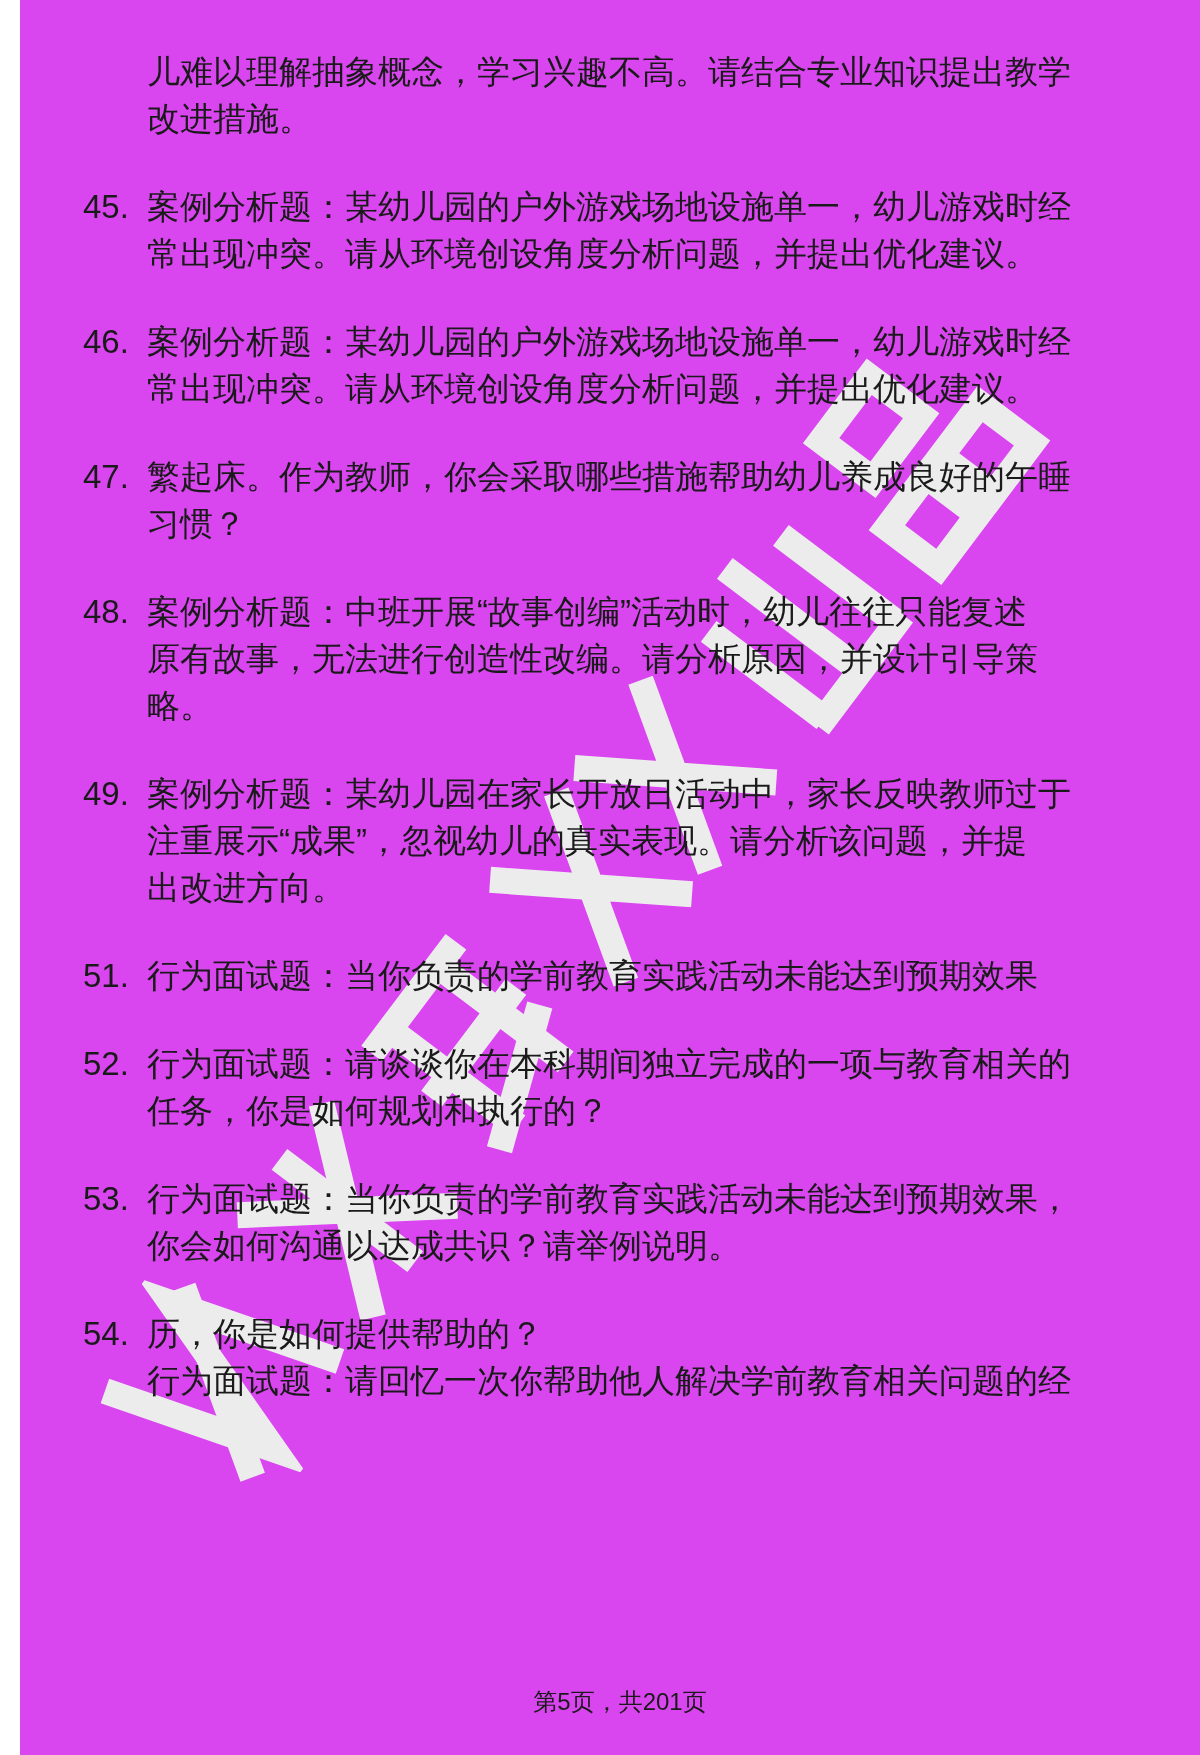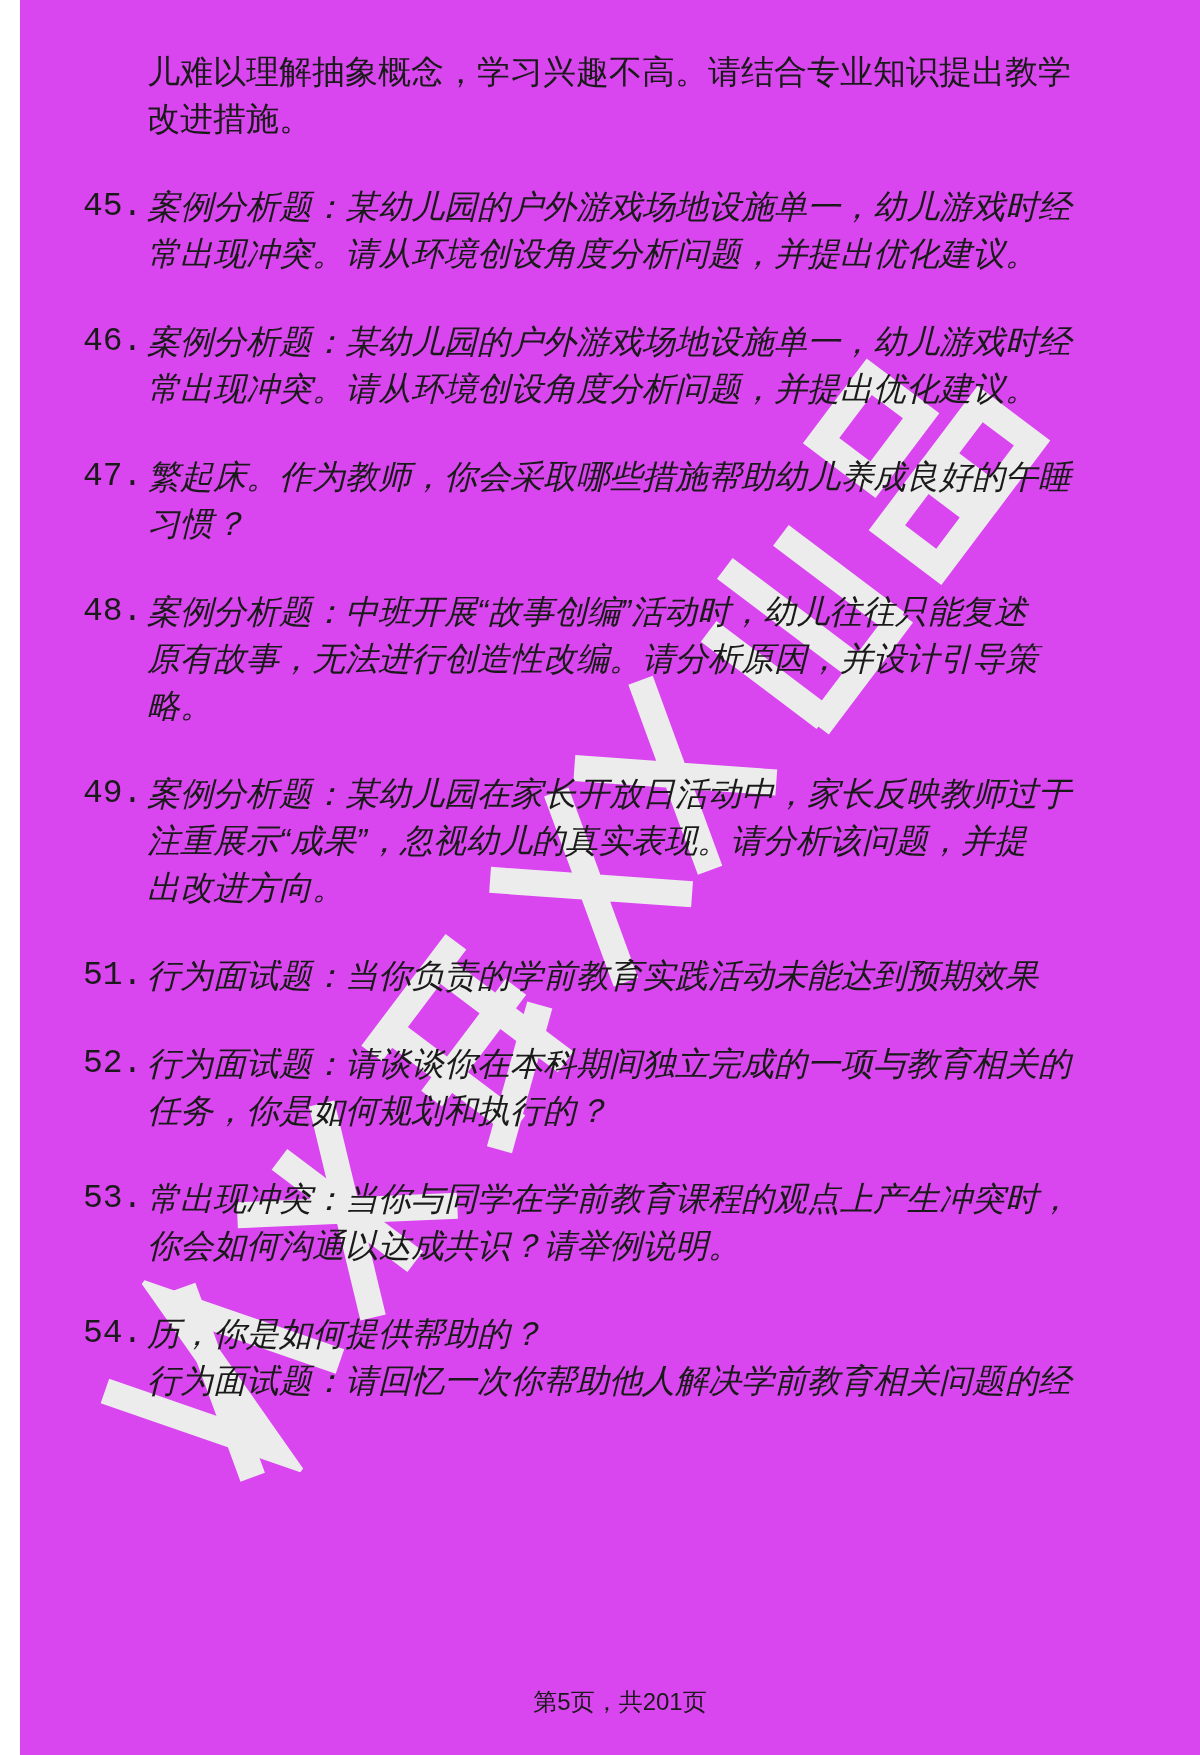--- a/index.html
+++ b/index.html
@@ -35,22 +35,22 @@
     position: absolute;
     left: 63px; top: 48px;
     width: 1090px;
     z-index: 1;
     font-size: 33px;
     line-height: 47px;
   }
   .para { margin: 0 0 41px 0; }
   .continuation { padding-left: 64px; }
   .q-item { display: flex; align-items: flex-start; }
-  .q-num { width: 64px; flex: 0 0 64px; font-family: Liberation Mono, monospace; }
-  .q-lines { flex: 1 1 auto; min-width: 0; font-style: italic; }
+  .q-num { width: 64px; flex: 0 0 64px; }
+  .q-lines { flex: 1 1 auto; min-width: 0; }
   .line { white-space: nowrap; }
   .footer {
     position: absolute;
     left: 0; top: 1682px;
     width: 1200px;
     text-align: center;
     font-size: 24px;
     line-height: 40px;
     z-index: 1;
   }
@@ -135,21 +135,21 @@
         <div class="para q-item">
           <span class="q-num">52.</span>
           <div class="q-lines">
             <div class="line">行为面试题：请谈谈你在本科期间独立完成的一项与教育相关的</div>
             <div class="line">任务，你是如何规划和执行的？</div>
           </div>
         </div>
         <div class="para q-item">
           <span class="q-num">53.</span>
           <div class="q-lines">
-            <div class="line">常出现冲突：当你与同学在学前教育课程的观点上产生冲突时，</div>
+            <div class="line">行为面试题：当你负责的学前教育实践活动未能达到预期效果，</div>
             <div class="line">你会如何沟通以达成共识？请举例说明。</div>
           </div>
         </div>
         <div class="para q-item">
           <span class="q-num">54.</span>
           <div class="q-lines">
             <div class="line">历，你是如何提供帮助的？</div>
             <div class="line">行为面试题：请回忆一次你帮助他人解决学前教育相关问题的经</div>
           </div>
         </div>

